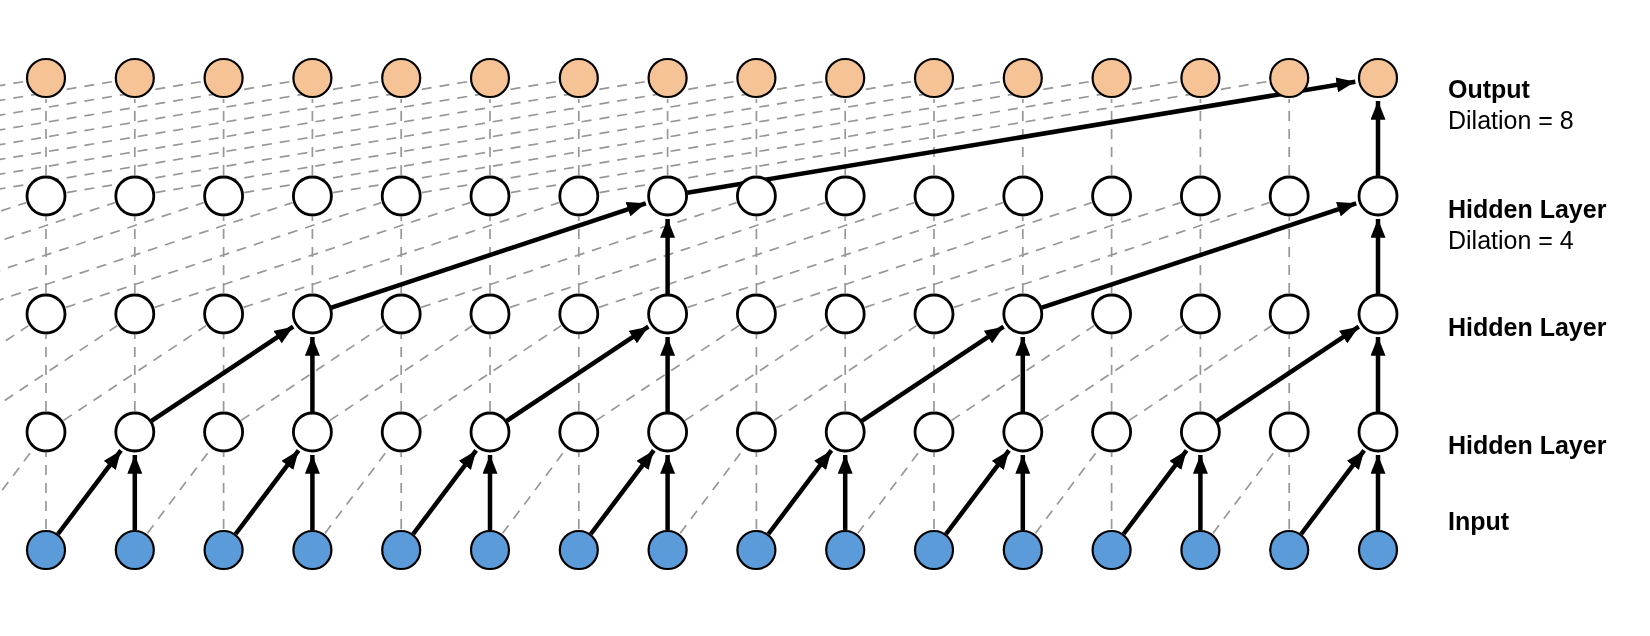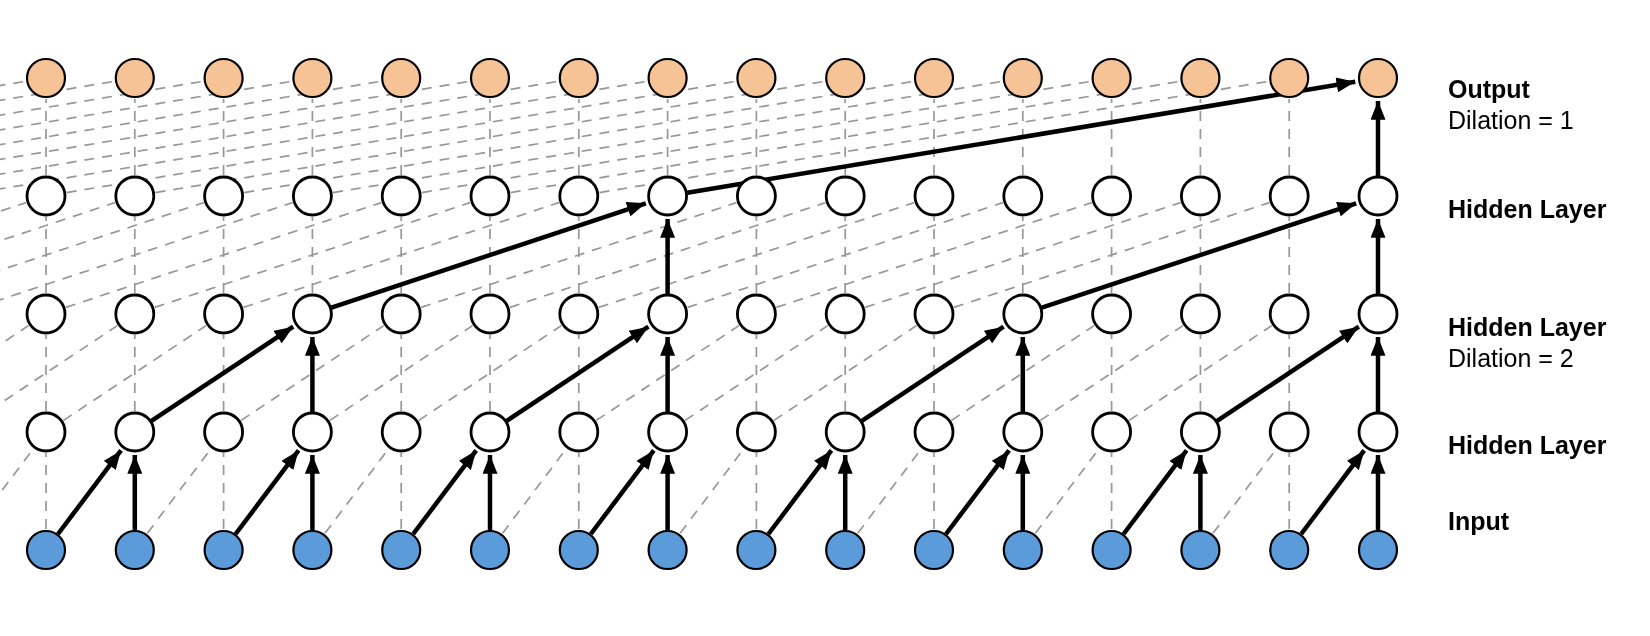--- a/index.html
+++ b/index.html
@@ -247,30 +247,30 @@
         <circle cx="1022.8" cy="550" r="19" fill="#5B9BD9" stroke="#000000" stroke-width="2.2"></circle>
         <circle cx="1111.6" cy="550" r="19" fill="#5B9BD9" stroke="#000000" stroke-width="2.2"></circle>
         <circle cx="1200.4" cy="550" r="19" fill="#5B9BD9" stroke="#000000" stroke-width="2.2"></circle>
         <circle cx="1289.2" cy="550" r="19" fill="#5B9BD9" stroke="#000000" stroke-width="2.2"></circle>
         <circle cx="1378.0" cy="550" r="19" fill="#5B9BD9" stroke="#000000" stroke-width="2.2"></circle>
       </g>
     </svg>
 
   <div class="layer-label" style="top: 74px;">
     <div class="label-main">Output</div>
-    <div class="label-sub">Dilation = 1</div>
+    <div class="label-sub">Dilation = 8</div>
   </div>
 
   <div class="layer-label" style="top: 194px;">
     <div class="label-main">Hidden Layer</div>
+    <div class="label-sub">Dilation = 4</div>
   </div>
 
   <div class="layer-label" style="top: 312px;">
     <div class="label-main">Hidden Layer</div>
-    <div class="label-sub">Dilation = 2</div>
   </div>
 
   <div class="layer-label" style="top: 430px;">
     <div class="label-main">Hidden Layer</div>
   </div>
 
   <div class="layer-label" style="top: 506px;">
     <div class="label-main">Input</div>
     <div class="label-sub"></div>
   </div>

